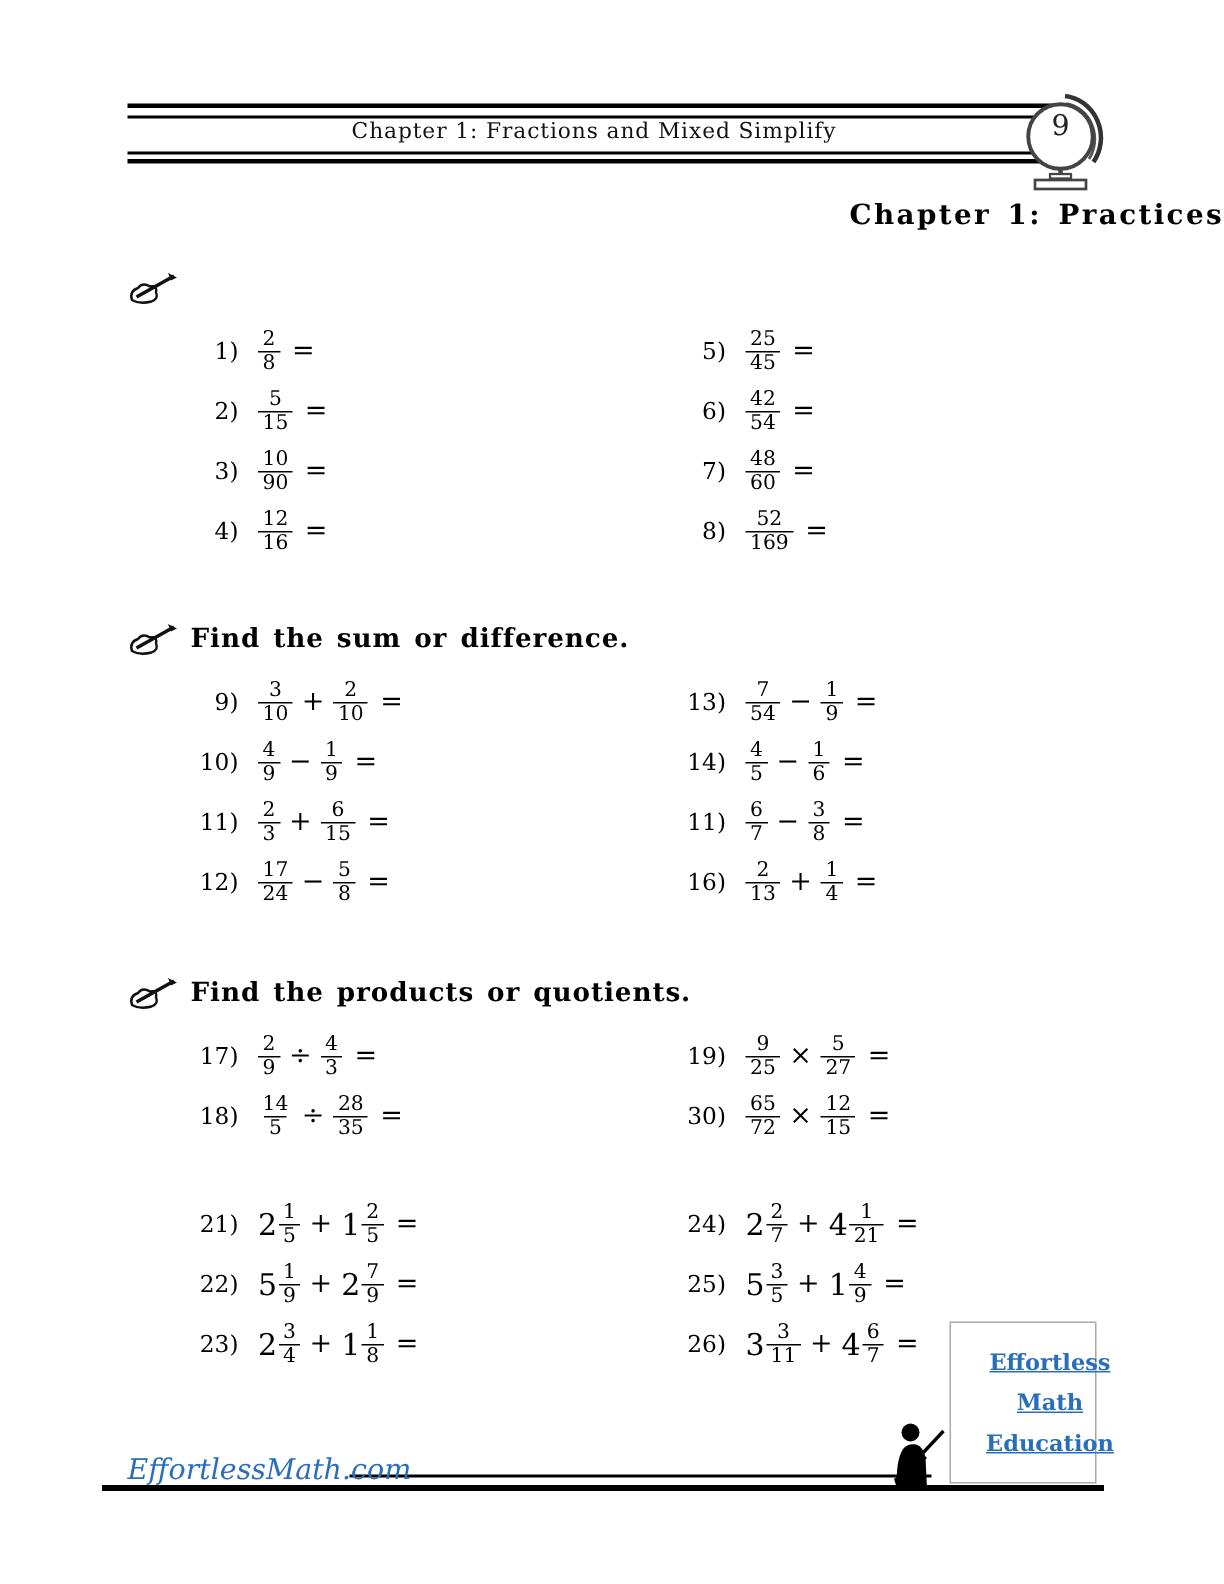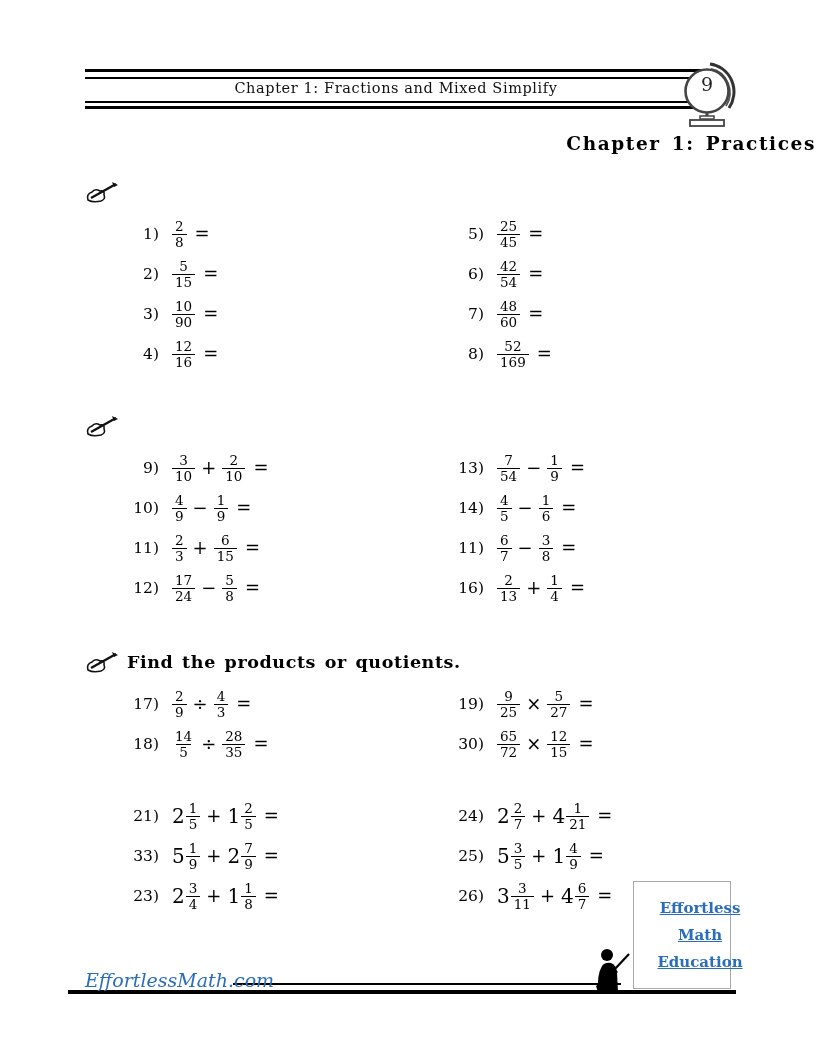--- a/index.html
+++ b/index.html
@@ -221,20 +221,21 @@
 
   <section class="worksheet-section sec-2">
     <div class="section-header">
       <span class="pen-icon">
         <svg width="34" height="24" viewBox="0 0 34 24">
           <path d="M3 20 Q1 14 7 12 Q10 8 15 11 Q20 10 19 15 Q21 19 16 21 Q8 23 3 20 Z" fill="#fff" stroke="#111" stroke-width="1.6"></path>
           <line x1="6" y1="18" x2="31" y2="4" stroke="#111" stroke-width="2.4"></line>
           <path d="M27 2 L33 5 L29 7 Z" fill="#111"></path>
         </svg>
       </span>
+      <h2>Find the sum or difference.</h2>
     </div>
     <div class="problem-grid">
         <div class="problem-col">
           <div class="problem">
             <span class="p-label">9)</span>
             <span class="p-expr">
               <span class="term">
                 <span class="frac">
                   <span class="num">3</span>
                   <span class="den">10</span>
@@ -502,21 +503,21 @@
                 <span class="whole">1</span>
                 <span class="frac">
                   <span class="num">2</span>
                   <span class="den">5</span>
                 </span>
               </span>
               <span class="op eq">=</span>
             </span>
           </div>
           <div class="problem">
-            <span class="p-label">33)</span>
+            <span class="p-label">22)</span>
             <span class="p-expr">
               <span class="term">
                 <span class="whole">5</span>
                 <span class="frac">
                   <span class="num">1</span>
                   <span class="den">9</span>
                 </span>
               </span>
               <span class="op">+</span>
               <span class="term">

